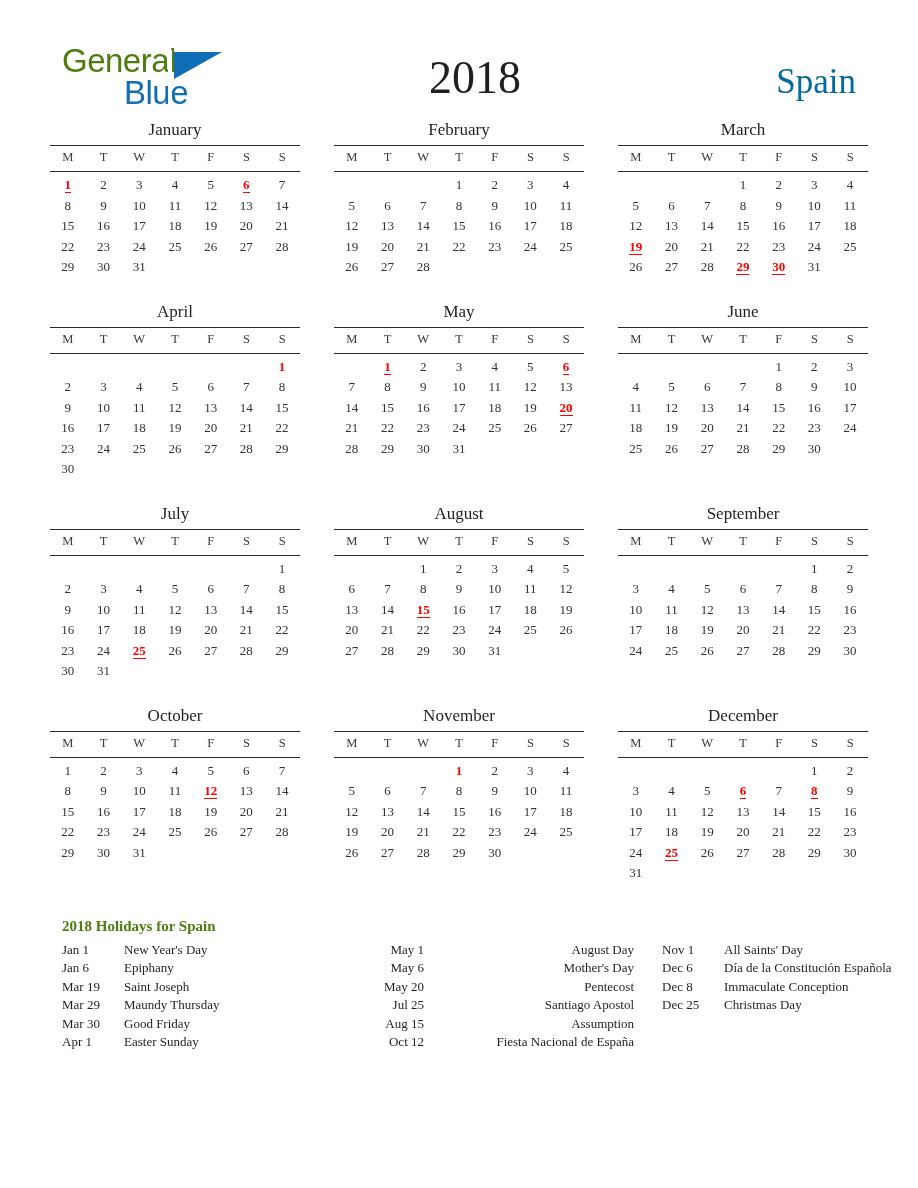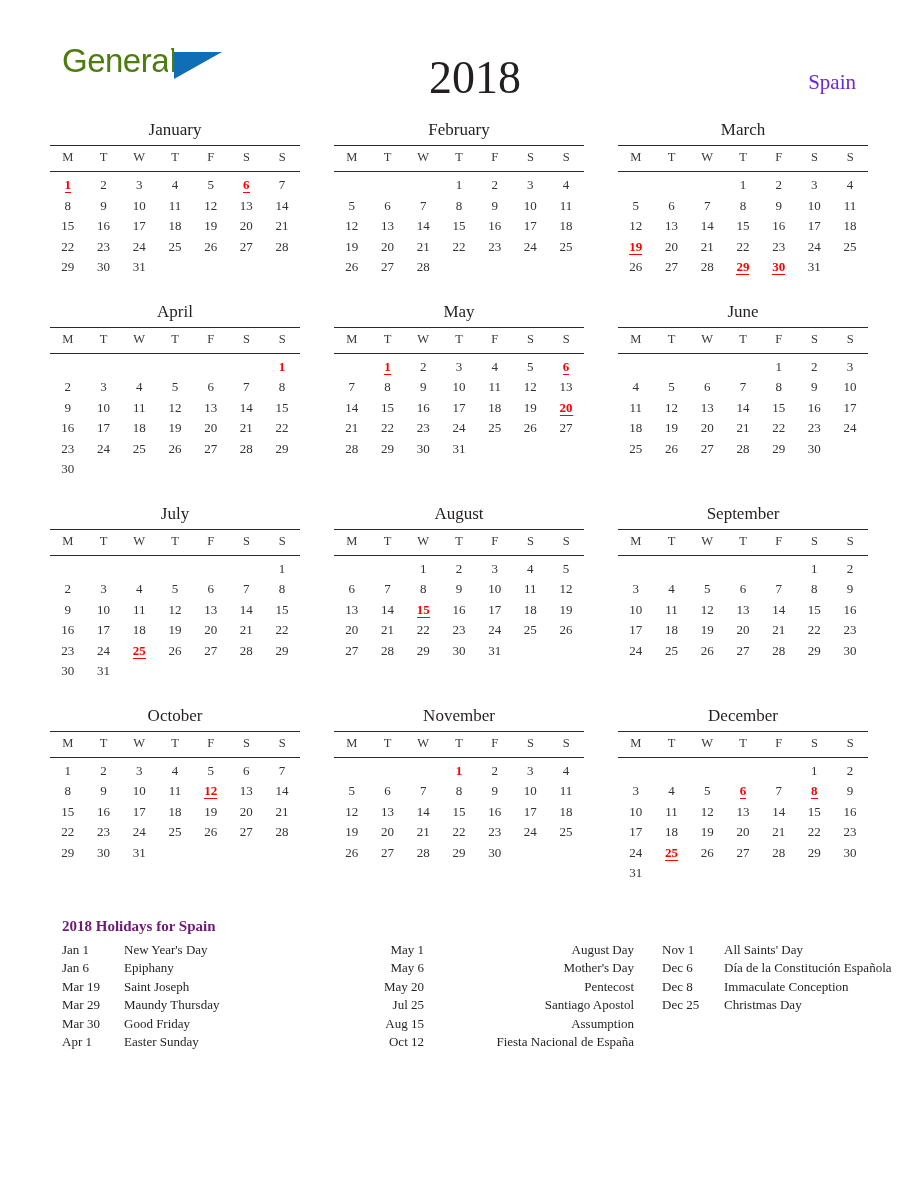--- a/index.html
+++ b/index.html
@@ -79,23 +79,23 @@
     font-size: 46px;
     line-height: 52px;
     color: #231f20;
     font-family: "Liberation Serif", "DejaVu Serif", serif;
     padding-left: 32px;
   }
   .country-title {
     position: absolute;
     right: 62px;
     top: 66px;
-    font-size: 21px;
+    font-size: 35px;
     line-height: 32px;
-    color: #6d28d9;
+    color: #0369a1;
     font-family: "Liberation Serif", "DejaVu Serif", serif;
   }
 
   
   .months-grid {
     margin: 26px 0 0 0;
     padding: 0 44px;
     display: grid;
     grid-template-columns: repeat(3, 1fr);
     column-gap: 22px;
@@ -159,21 +159,21 @@
   }
 
   
   .holidays-section {
     padding: 12px 44px 0 44px;
     box-sizing: border-box;
   }
   .holidays-title {
     font-size: 15px;
     font-weight: bold;
-    color: #701a75;
+    color: #4d7c0f;
     padding: 0 0 6px 18px;
     font-family: "Liberation Serif", "DejaVu Serif", serif;
   }
   .holidays-columns {
     display: grid;
     grid-template-columns: repeat(3, 1fr);
     column-gap: 22px;
   }
   .holidays-col {
     width: 272px;
@@ -198,20 +198,23 @@
   .col-1 { padding-left: 18px; }
   .col-2 { padding-left: 6px; text-align: right; }
   .col-3 { padding-left: 6px; }
 </style>
 </head>
 <body>
 
 <div class="page-header">
   <div class="logo">
     <span class="logo-general">General</span>
+    <span class="logo-blue-row">
+      <span class="logo-blue">Blue</span>
+    </span>
     <span class="logo-tri"></span>
     <span class="logo-bar"></span>
   </div>
   <div class="year-title">2018</div>
   <div class="country-title">Spain</div>
 </div>
 
 <div class="months-grid">
     <div class="month">
       <div class="month-name">January</div>

